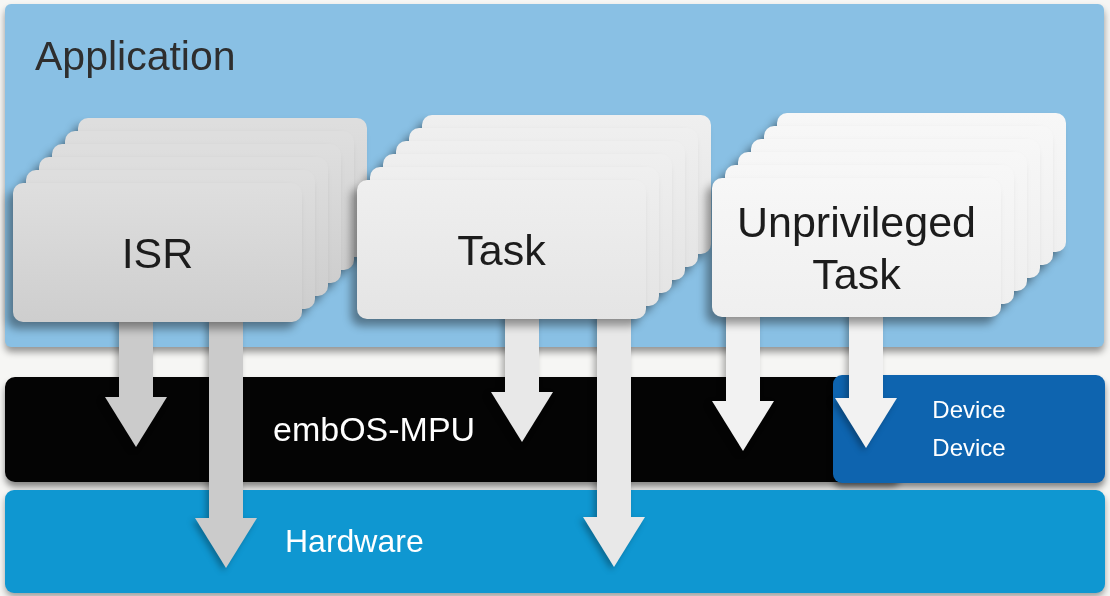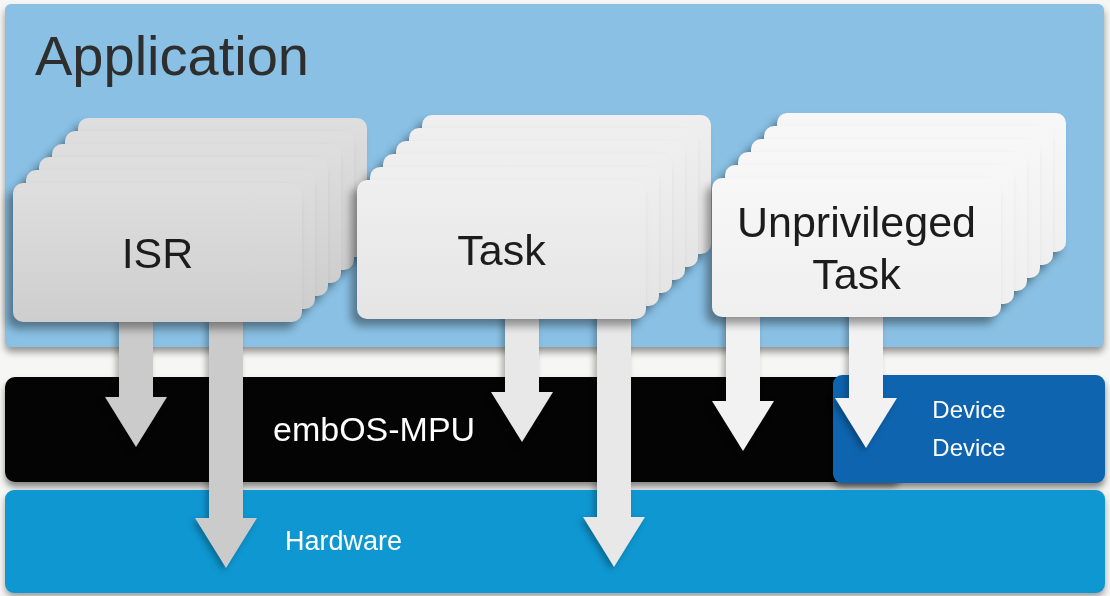--- a/index.html
+++ b/index.html
@@ -10,21 +10,21 @@
   }
 
   
   .app-box{
     position:absolute;left:5px;top:4px;width:1099px;height:343px;
     background:var(--application-bg,#89c0e4);border-radius:6px;z-index:0;
     box-shadow:0 5px 7px rgba(0,0,0,0.40);
   }
   .app-title{
     position:absolute;left:30px;top:22px;
-    font-size:56px;line-height:60px;color:var(--title-text,#2e2e2e);
+    font-size:41px;line-height:60px;color:var(--title-text,#2e2e2e);
     letter-spacing:0px;white-space:nowrap;
   }
   .embos-bar{
     position:absolute;left:5px;top:377px;width:896px;height:105px;
     background:var(--embos-bg,#040404);border-radius:10px;z-index:1;
     box-shadow:0 5px 6px rgba(0,0,0,0.45);
   }
   .embos-label{
     position:absolute;left:268px;top:0;height:100%;
     display:flex;align-items:center;
@@ -41,21 +41,21 @@
   }
   .device-label span{display:block;}
   .hw-bar{
     position:absolute;left:5px;top:490px;width:1100px;height:103px;
     background:var(--hardware-bg,#0f97d1);border-radius:9px;z-index:1;
     box-shadow:0 4px 6px rgba(0,0,0,0.35);
   }
   .hw-label{
     position:absolute;left:280px;top:0;height:100%;
     display:flex;align-items:center;
-    font-size:27px;color:var(--light-text,#fff);white-space:nowrap;
+    font-size:32px;color:var(--light-text,#fff);white-space:nowrap;
   }
 
   
   .stack{position:absolute;width:354px;height:204px;z-index:3;}
   .card{
     position:absolute;width:289px;height:139px;border-radius:10px;
     box-shadow:-6px 7px 8px rgba(0,0,0,0.38);
     background-image:linear-gradient(180deg,rgba(255,255,255,0.28),rgba(0,0,0,0.02));
   }
   .c5{left:65px;top:0;}  .c4{left:52px;top:13px;} .c3{left:39px;top:26px;}

